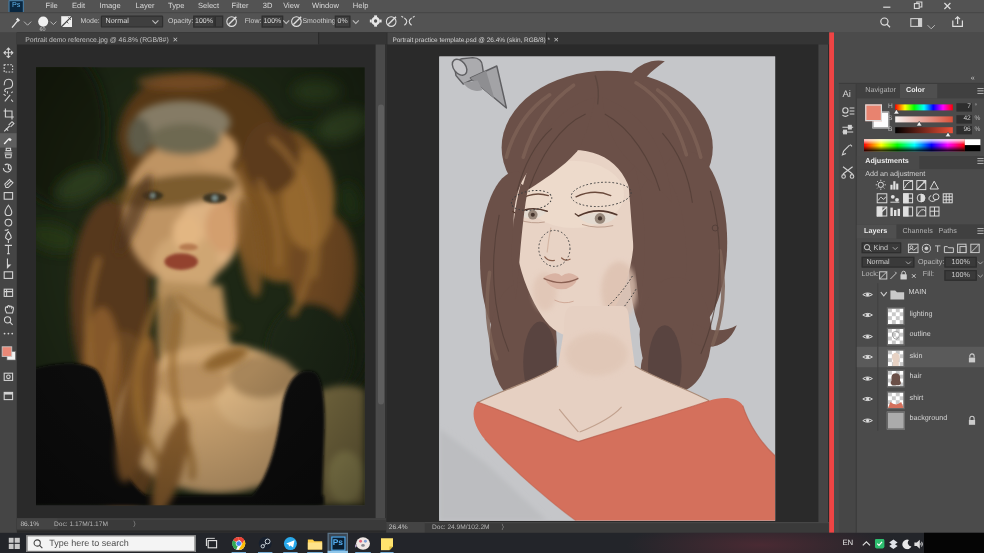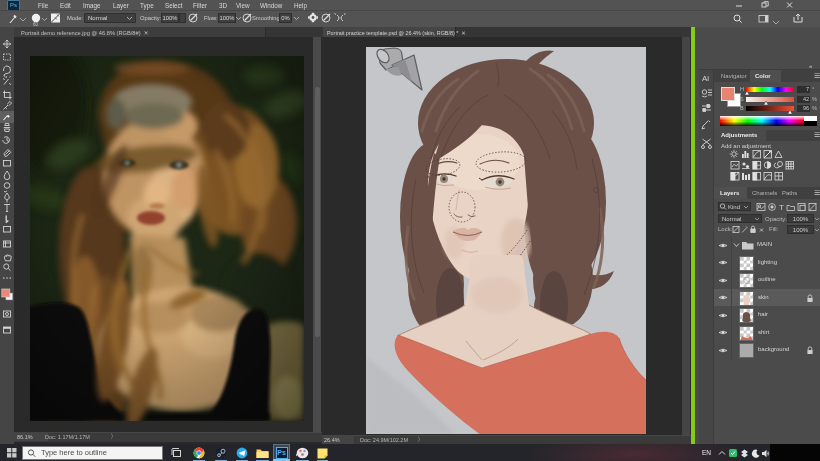--- a/index.html
+++ b/index.html
@@ -398,21 +398,21 @@
 
     <div class="abs" style="left:360px;top:10px;width:8px;height:398px;background:#454545;"></div>
 
     <div class="abs" style="left:0;top:408px;width:369px;height:9px;background:#3a3a3a;border-top:1px solid #464646;"></div>
     <div class="abs" style="left:0;top:408px;width:32px;height:9px;background:#444;"></div>
     <div class="t" style="left:2px;top:409.5px;font-size:5.5px;color:#c8c8c8;">26.4%</div>
     <div class="t" style="left:38px;top:409.5px;font-size:5.5px;color:#b5b5b5;">Doc: 24.9M/102.2M</div>
     <div class="t" style="left:96px;top:409px;font-size:6px;color:#999;">〉</div>
   </div>
 
-  <div class="abs" style="left:691px;top:27px;width:129px;height:417px;background:#4b4b4b;border-left:4px solid #84cc16;box-sizing:border-box;" id="dock">
+  <div class="abs" style="left:691px;top:27px;width:129px;height:417px;background:#4b4b4b;border-left:4px solid #ef4444;box-sizing:border-box;" id="dock">
 
     <div class="t" style="left:114px;top:36px;font-size:6px;color:#ccc;">«</div>
     <div class="abs" style="left:4px;top:42px;width:125px;height:1px;background:#3c3c3c;"></div>
 
     <div class="abs" style="left:4px;top:43px;width:15px;height:374px;background:#464646;border-right:1px solid #3c3c3c;box-sizing:border-box;"></div>
     <svg class="abs" style="left:4px;top:43px;" width="15" height="110" viewBox="0 0 15 110">
       <g stroke="#d2d2d2" fill="none" stroke-width="0.9">
         <text x="3" y="11" font-size="8" fill="#d2d2d2" stroke="none" font-family="Liberation Sans">Ai</text>
         <circle cx="5.5" cy="22" r="2.2"></circle>
           <path d="M9,20 h4 M9,22.5 h4 M9,25 h4 M3,26 q2.5,2 5,0"></path>
@@ -692,21 +692,21 @@
         <rect x="5.2" y="0" width="4.3" height="4.3" fill="#c9c9c9"></rect>
         <rect x="0" y="5.2" width="4.3" height="4.3" fill="#c9c9c9"></rect>
         <rect x="5.2" y="5.2" width="4.3" height="4.3" fill="#c9c9c9"></rect>
       </svg>
 
     <div class="abs" style="left:22px;top:1.5px;width:141px;height:14px;background:#f4f4f4;border:1px solid #777;box-sizing:border-box;"></div>
     <svg class="abs" style="left:27px;top:4.5px;" width="10" height="9">
         <circle cx="4" cy="3.5" r="2.6" fill="none" stroke="#444" stroke-width="0.9"></circle>
         <path d="M6,5.5 l2.3,2.3" stroke="#444" stroke-width="0.9"></path>
       </svg>
-    <div class="t" style="left:41px;top:4px;font-size:7.5px;color:#4e4e4e;">Type here to outline</div>
+    <div class="t" style="left:41px;top:4px;font-size:7.5px;color:#4e4e4e;">Type here to search</div>
 
     <svg class="abs" style="left:171px;top:3.5px;" width="12" height="11">
         <rect x="2.5" y="2.5" width="7" height="6" fill="none" stroke="#e8e8e8" stroke-width="0.9"></rect>
         <path d="M1,7 v-5.5 a1,1 0 0 1 1,-1 h6" fill="none" stroke="#e8e8e8" stroke-width="0.9"></path>
       </svg>
 
     <svg class="abs" style="left:193px;top:3px;" width="12" height="12" viewBox="0 0 12 12">
       <circle cx="6" cy="6" r="5.4" fill="#fff"></circle>
       <path d="M6,0.6 a5.4,5.4 0 0 1 4.7,2.7 l-4.7,0 z" fill="#ea4335"></path>
       <path d="M6,0.6 a5.4,5.4 0 0 1 4.7,2.7 L8.3,7.2 z" fill="#ea4335"></path>

